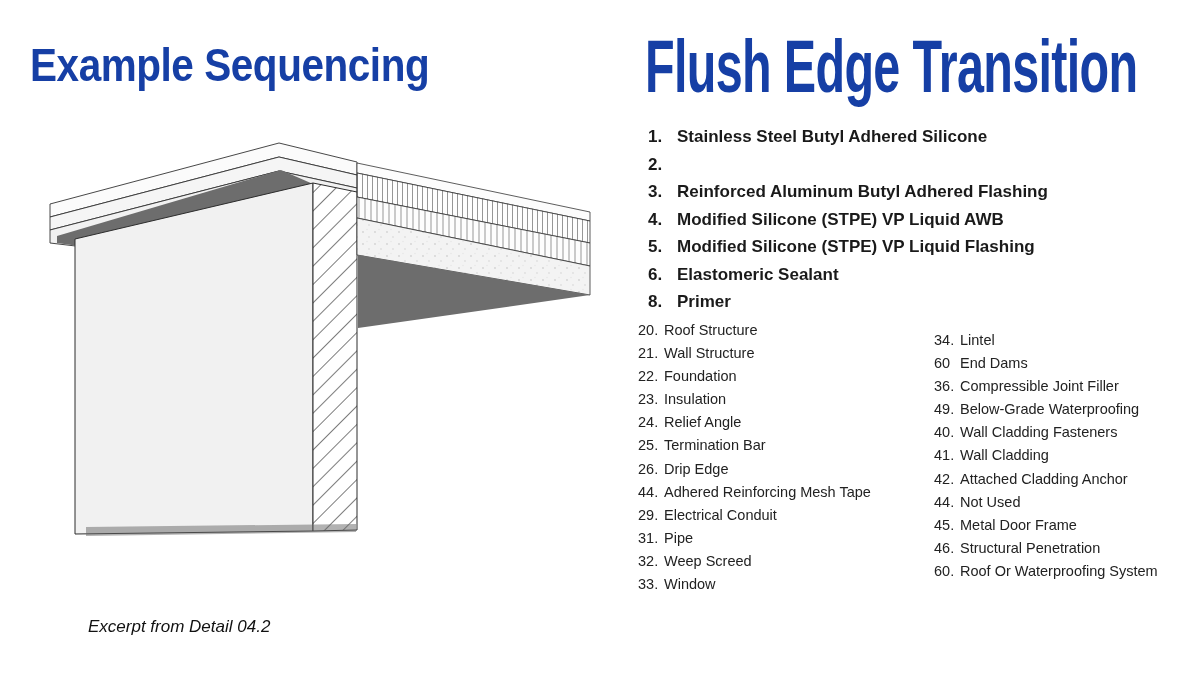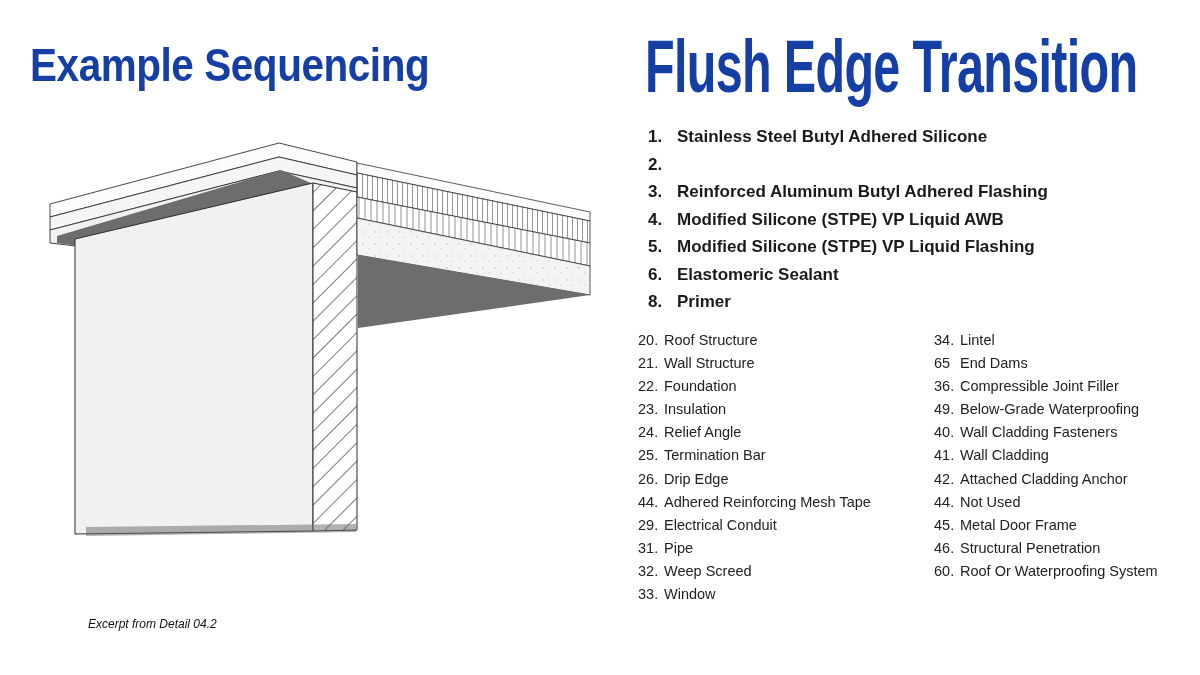--- a/index.html
+++ b/index.html
@@ -9,26 +9,26 @@
     color:#1a1a1a;overflow:hidden;
   }
   .abs{position:absolute;}
   .title{
     font-weight:bold;color:#163fa5;line-height:1;white-space:nowrap;
     transform-origin:left top;
   }
   #left-title{left:30px;top:42px;font-size:46px;transform:scaleX(.88);letter-spacing:-.5px;}
   #right-title{left:645px;top:30px;font-size:74px;transform:scaleX(.655);letter-spacing:-1px;}
   #drawing{left:40px;top:135px;width:560px;height:430px;}
-  #caption{left:88px;top:617px;font-size:12px;font-style:italic;color:#111;white-space:nowrap;}
+  #caption{left:88px;top:617px;font-size:17px;font-style:italic;color:#111;white-space:nowrap;}
   #primary-list{left:648px;top:123px;}
   .brow{display:flex;line-height:27.5px;font-size:17px;font-weight:bold;white-space:nowrap;}
   .bnum{display:inline-block;width:29px;flex:0 0 29px;}
   .small-col{font-size:14.5px;color:#222;}
-  #ref-col-1{left:638px;top:329px;}
+  #ref-col-1{left:638px;top:319px;}
   #ref-col-2{left:934px;top:329px;}
   .srow{display:flex;line-height:23.1px;white-space:nowrap;}
   .snum{display:inline-block;width:26px;flex:0 0 26px;}
 </style>
 </head>
 <body>
 
 <div class="abs title" id="left-title">Example Sequencing</div>
 
 <div class="abs title" id="right-title">Flush Edge Transition</div>
@@ -179,21 +179,21 @@
   </div>
 
 <div class="abs small-col" id="ref-col-2">
 
     <div class="srow">
       <span class="snum">34.</span>
       <span class="slabel">Lintel</span>
     </div>
 
     <div class="srow">
-      <span class="snum">65</span>
+      <span class="snum">60</span>
       <span class="slabel">End Dams</span>
     </div>
 
     <div class="srow">
       <span class="snum">36.</span>
       <span class="slabel">Compressible Joint Filler</span>
     </div>
 
     <div class="srow">
       <span class="snum">49.</span>

